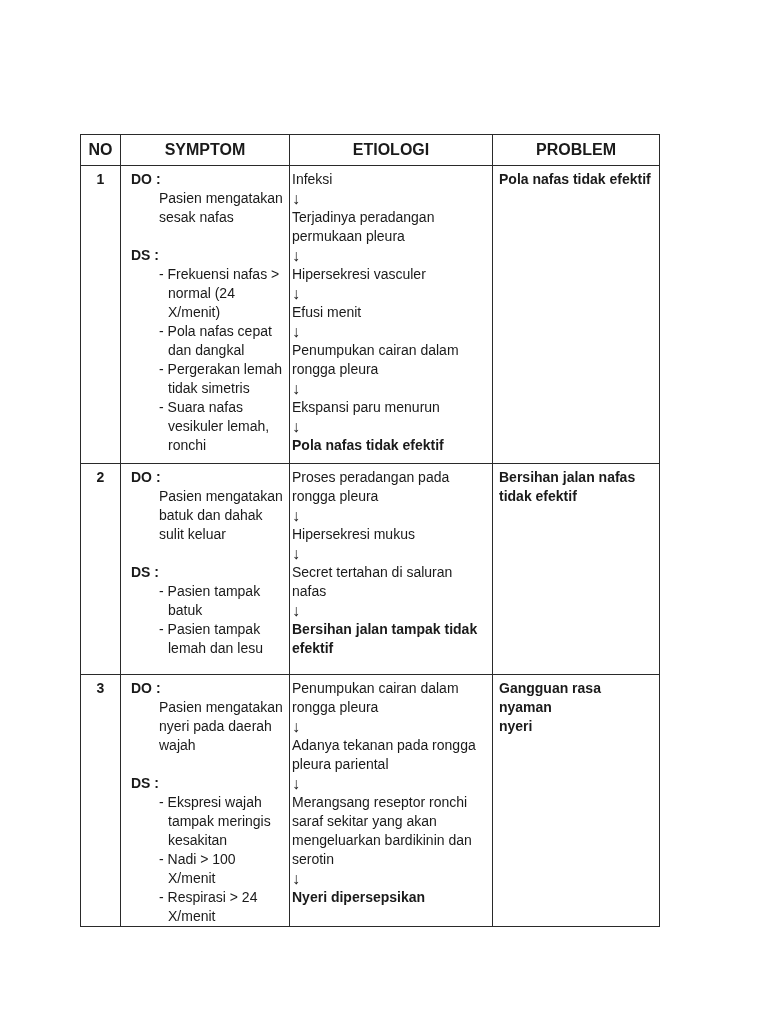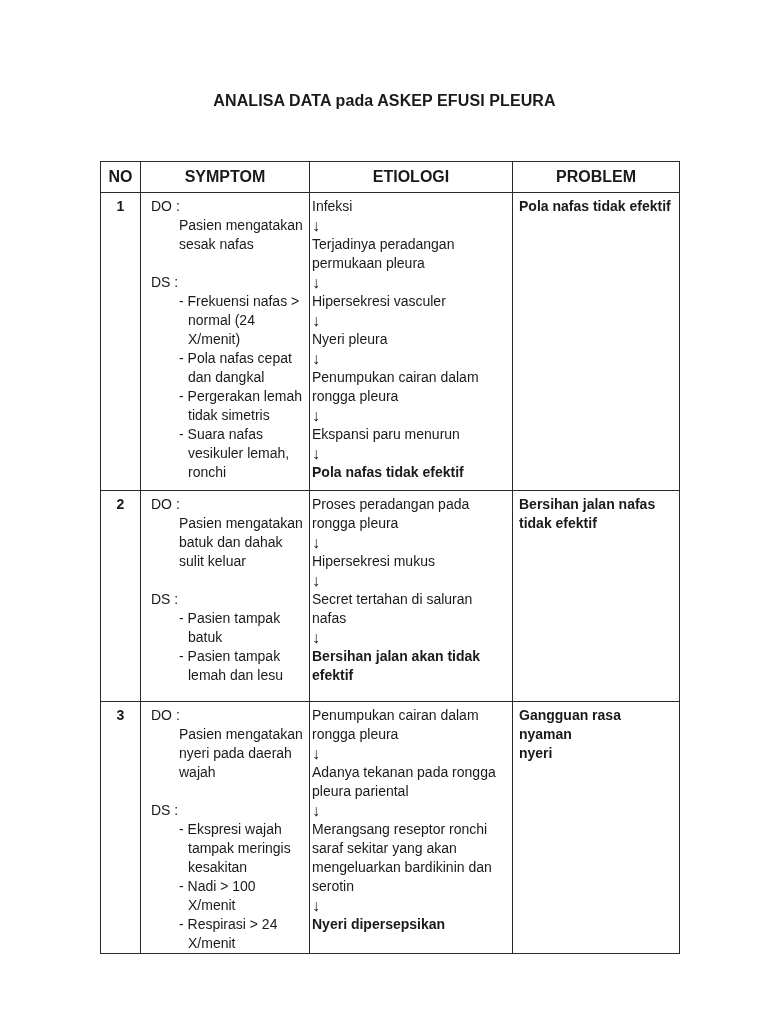--- a/index.html
+++ b/index.html
@@ -7,55 +7,54 @@
     width:768px;height:1024px;background:#ffffff;
     font-family:"Liberation Sans",sans-serif;color:#1a1a1a;
     -webkit-font-smoothing:antialiased;
   }
   .page{position:relative;width:768px;height:1024px;background:#ffffff;overflow:hidden;}
   .doc-title{
     position:absolute;left:95px;top:92px;width:579px;
     text-align:center;font-size:16px;font-weight:bold;letter-spacing:0.1px;
   }
   table.analysis{
-    position:absolute;left:100px;top:134px;width:579px;
-    border-collapse:collapse;table-layout:fixed;margin-top:27px;
+    position:absolute;left:80px;top:134px;width:579px;
+    border-collapse:collapse;table-layout:fixed;
   }
   th,td{
     border:1px solid #2a2a2a;vertical-align:top;
     font-size:14px;line-height:19px;padding:0;
   }
   thead th{
     height:27px;font-size:16px;font-weight:bold;
     text-align:center;vertical-align:middle;padding:1px 0 2px 0;
   }
   tbody tr:nth-child(1){height:298px;}
   tbody tr:nth-child(2){height:211px;}
   tbody tr:nth-child(3){height:246px;}
   td.no{text-align:center;font-weight:bold;padding-top:4px;}
   td.sym{padding:4px 3px 0 10px;}
   td.eti{padding:4px 2px 0 2px;}
   td.pro{padding:4px 4px 0 6px;}
   .ln{white-space:nowrap;}
-  .label{font-weight:normal;}
+  .label{font-weight:bold;}
   .ind{margin-left:28px;}
   .b1{margin-left:28px;}
   .b2{margin-left:37px;}
   .blank{height:19px;}
   .c,.a,.cb{text-align:left;white-space:normal;}
   .a{font-size:16px;}
   .cb{font-weight:bold;}
   .pb{font-weight:bold;white-space:normal;}
 </style>
 </head>
 <body>
 
 <div class="page">
 
-  <div class="doc-title">ANALISA DATA pada ASKEP EFUSI PLEURA</div>
 
   <table class="analysis">
     <colgroup>
       <col style="width:40px">
       <col style="width:169px">
       <col style="width:203px">
       <col style="width:167px">
     </colgroup>
     <thead>
       <tr>
@@ -86,21 +85,21 @@
             <div class="ln b2">ronchi</div>
           </td>
           <td class="eti">
             <div class="ln c">Infeksi</div>
             <div class="ln a">↓</div>
             <div class="ln c">Terjadinya peradangan</div>
             <div class="ln c">permukaan pleura</div>
             <div class="ln a">↓</div>
             <div class="ln c">Hipersekresi vasculer</div>
             <div class="ln a">↓</div>
-            <div class="ln c">Nyeri pleura</div>
+            <div class="ln c">Efusi menit</div>
             <div class="ln a">↓</div>
             <div class="ln c">Penumpukan cairan dalam</div>
             <div class="ln c">rongga pleura</div>
             <div class="ln a">↓</div>
             <div class="ln c">Ekspansi paru menurun</div>
             <div class="ln a">↓</div>
             <div class="ln cb">Pola nafas tidak efektif</div>
           </td>
           <td class="pro">
             <div class="ln pb">Pola nafas tidak efektif</div>
@@ -122,21 +121,21 @@
           </td>
           <td class="eti">
             <div class="ln c">Proses peradangan pada</div>
             <div class="ln c">rongga pleura</div>
             <div class="ln a">↓</div>
             <div class="ln c">Hipersekresi mukus</div>
             <div class="ln a">↓</div>
             <div class="ln c">Secret tertahan di saluran</div>
             <div class="ln c">nafas</div>
             <div class="ln a">↓</div>
-            <div class="ln cb">Bersihan jalan akan tidak</div>
+            <div class="ln cb">Bersihan jalan tampak tidak</div>
             <div class="ln cb">efektif</div>
           </td>
           <td class="pro">
             <div class="ln pb">Bersihan jalan nafas</div>
             <div class="ln pb">tidak efektif</div>
           </td>
         </tr>
         <tr>
           <td class="no">3</td>
           <td class="sym">

